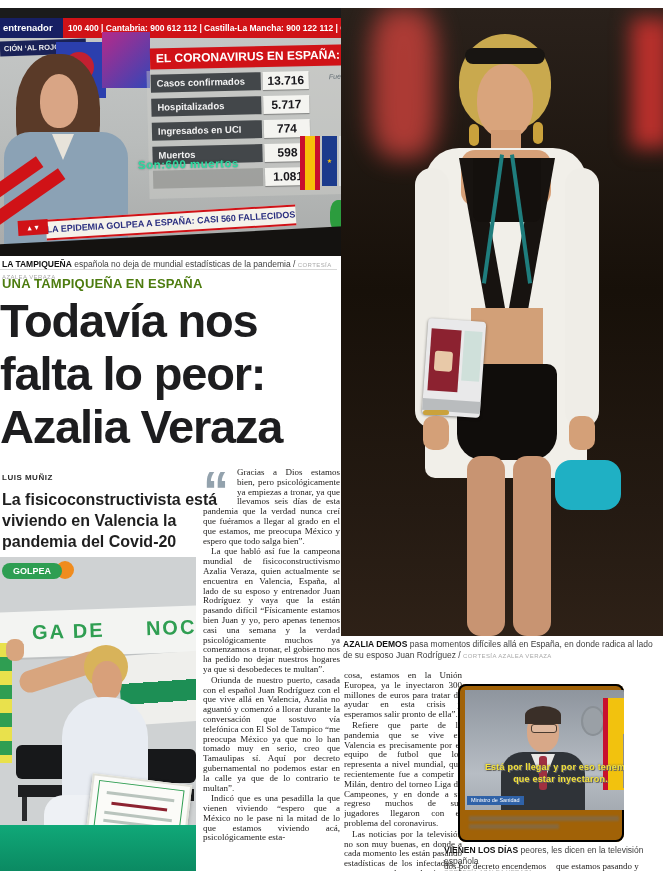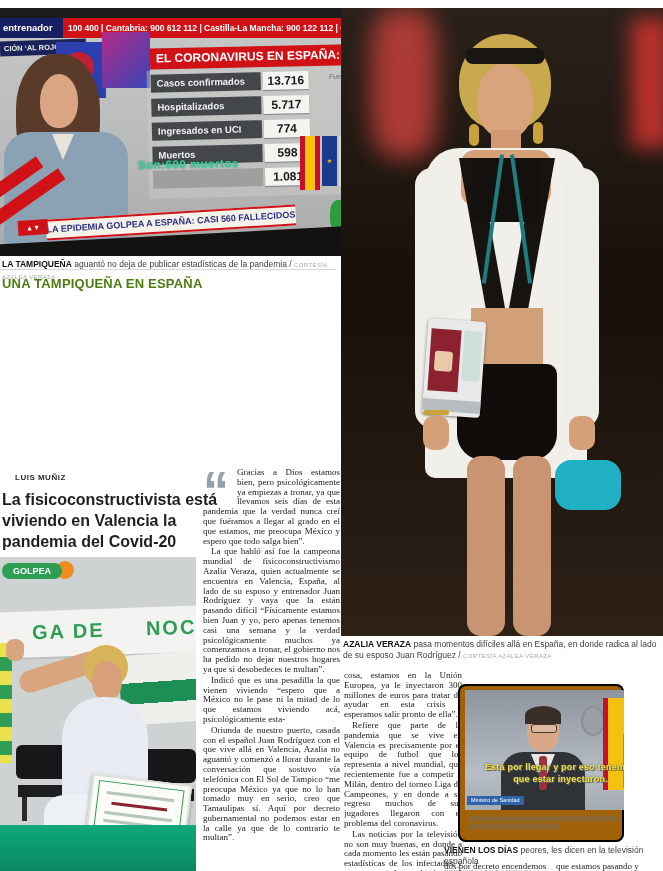--- a/index.html
+++ b/index.html
@@ -253,36 +253,37 @@
     <div class="abs portrait"></div>
     <div class="abs glove"></div>
     <div class="abs blob"></div>
     <div class="abs blob2"></div>
     <div class="abs tv1-bottom"></div>
     <div class="abs banner">LA EPIDEMIA GOLPEA A ESPAÑA: CASI 560 FALLECIDOS</div>
     <div class="abs arvbox">▲▼</div>
   </div>
 
   <div class="abs cap" style="left:2px;top:259px;width:336px;">
-    <b>LA TAMPIQUEÑA</b><span> aguantó no deja de publicar estadísticas de la pandemia / </span><span class="credit">CORTESÍA AZALEA VERAZA</span>
+    <b>LA TAMPIQUEÑA</b><span> española no deja de mundial estadísticas de la pandemia / </span><span class="credit">CORTESÍA AZALEA VERAZA</span>
   </div>
 
   <div class="abs hairline"></div>
 
   <div class="abs kicker" style="left:2px;top:276px;">UNA TAMPIQUEÑA EN ESPAÑA</div>
-  <div class="abs byline" style="left:15px;top:473px;">LUIS MUÑIZ</div>
+  <h1 class="abs headline" style="left:0px;top:294px;width:345px;">Todavía nos falta lo peor: Azalia Veraza</h1>
+  <div class="abs byline" style="left:2px;top:473px;">LUIS MUÑIZ</div>
   <div class="abs deck" style="left:2px;top:489px;width:225px;">La fisicoconstructivista está viviendo en Valencia la pandemia del Covid-20</div>
 
   <div class="abs bodycol" style="left:203px;top:468px;width:137px;height:403px;">
     <p class="noindent">
       <span class="qmark">“</span><span>Gracias a Dios estamos bien, pero psicológicamente ya empiezas a tronar, ya que llevamos seis días de esta pandemia que la verdad nunca creí que fuéramos a llegar al grado en el que estamos, me preocupa México y espero que todo salga bien”.</span>
     </p>
     <p>La que habló así fue la campeona mundial de fisicoconstructivismo Azalia Veraza, quien actualmente se encuentra en Valencia, España, al lado de su esposo y entrenador Juan Rodríguez y vaya que la están pasando difícil “Físicamente estamos bien Juan y yo, pero apenas tenemos casi una semana y la verdad psicológicamente muchos ya comenzamos a tronar, el gobierno nos ha pedido no dejar nuestros hogares ya que si desobedeces te multan”.</p>
+    <p>Oriunda de nuestro puerto, casada con el español Juan Rodríguez con el que vive allá en Valencia, Azalia no aguantó y comenzó a llorar durante la conversación que sostuvo vía telefónica con El Sol de Tampico “me preocupa México ya que no lo han tomado muy en serio, creo que Tamaulipas sí. Aquí por decreto gubernamental no podemos estar en la calle ya que de lo contrario te multan”.</p>
     <p>Indicó que es una pesadilla la que vienen viviendo “espero que a México no le pase ni la mitad de lo que estamos viviendo acá, psicológicamente esta-</p>
-    <p>Oriunda de nuestro puerto, casada con el español Juan Rodríguez con el que vive allá en Valencia, Azalia no aguantó y comenzó a llorar durante la conversación que sostuvo vía telefónica con El Sol de Tampico “me preocupa México ya que no lo han tomado muy en serio, creo que Tamaulipas sí. Aquí por decreto gubernamental no podemos estar en la calle ya que de lo contrario te multan”.</p>
   </div>
 
   <div class="abs bigphoto">
     <div class="abs redblur"></div>
     <div class="abs redblur2"></div>
     <div class="abs bp-hair"></div>
     <div class="abs bp-band"></div>
     <div class="abs bp-face"></div>
     <div class="abs bp-ear1"></div>
     <div class="abs bp-ear2"></div>
@@ -306,21 +307,21 @@
     </div>
     <div class="abs bp-handL"></div>
     <div class="abs bracelet"></div>
     <div class="abs bp-handR"></div>
     <div class="abs bp-legL"></div>
     <div class="abs bp-legR"></div>
     <div class="abs pouch"></div>
   </div>
 
   <div class="abs cap" style="left:343px;top:639px;width:318px;">
-    <b>AZALIA VERAZA</b><span> pasa momentos difíciles allá en España, en donde radica al lado de su esposo Juan Rodríguez / </span><span class="credit">CORTESÍA AZALEA VERAZA</span>
+    <b>AZALIA DEMOS</b><span> pasa momentos difíciles allá en España, en donde radica al lado de su esposo Juan Rodríguez / </span><span class="credit">CORTESÍA AZALEA VERAZA</span>
   </div>
 
   <div class="abs leftphoto">
     <div class="abs lp-sun"></div>
     <div class="abs lp-logo">GOLPEA</div>
     <div class="abs lp-bannerstrip">
       <span class="lp-bt" style="position:absolute;left:38px;top:10px;">GA DE</span>
       <span class="lp-bt" style="position:absolute;left:152px;top:10px;">NOCIMI</span>
       <span class="lp-url" style="position:absolute;left:8px;top:30px;">tampico.g</span>
     </div>

